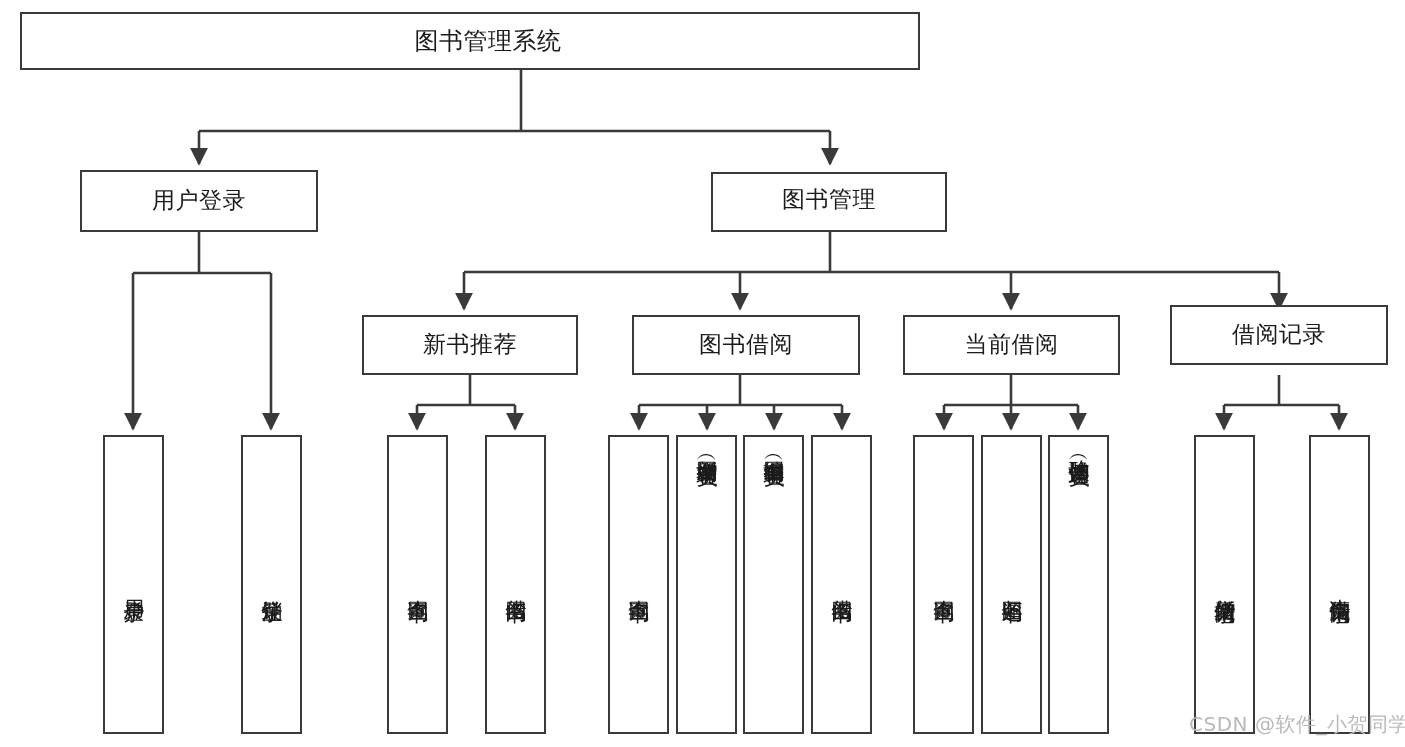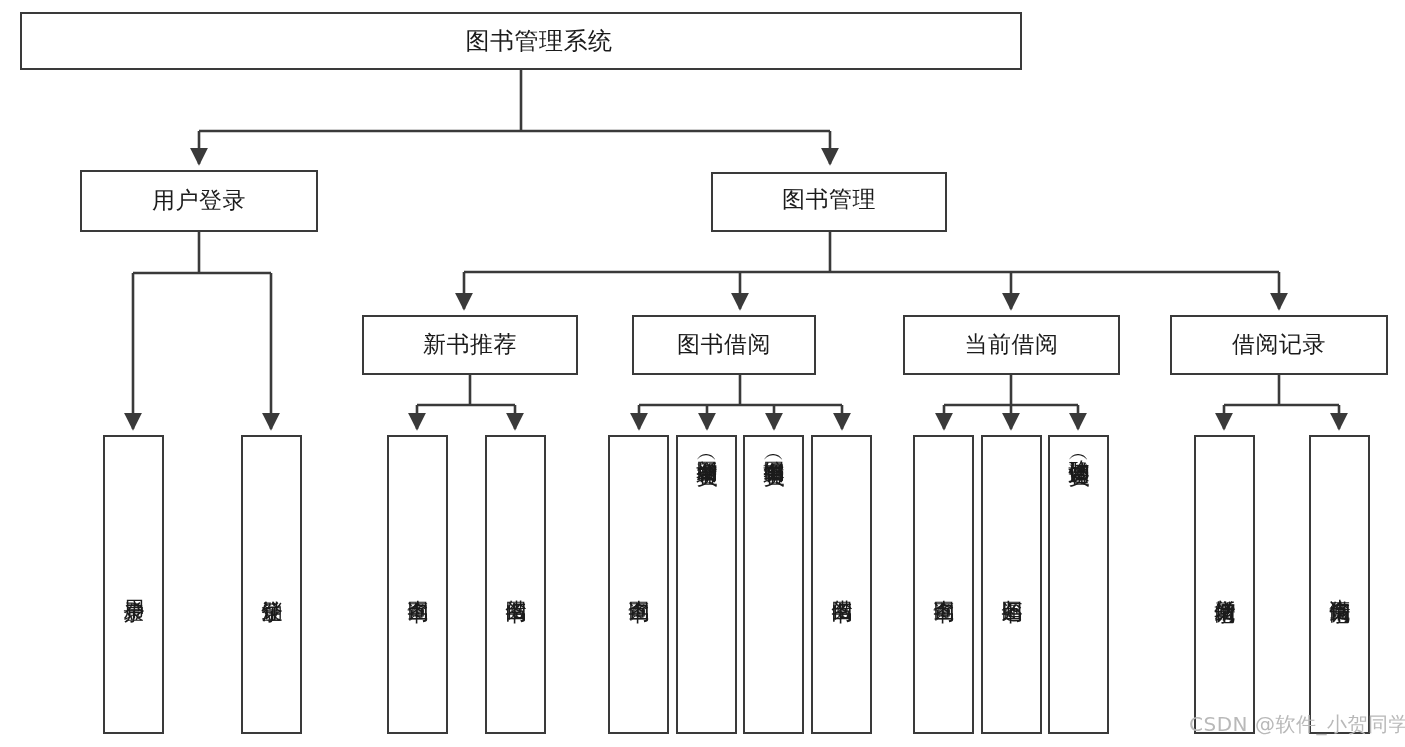--- a/index.html
+++ b/index.html
@@ -129,45 +129,45 @@
       <path d="M 1011 405 L 1011 429" marker-end="url(#arrow)"></path>
       <path d="M 1078 405 L 1078 429" marker-end="url(#arrow)"></path>
 
       <path d="M 1279 375 L 1279 405"></path>
       <path d="M 1224 405 L 1339 405"></path>
       <path d="M 1224 405 L 1224 429" marker-end="url(#arrow)"></path>
       <path d="M 1339 405 L 1339 429" marker-end="url(#arrow)"></path>
     </g>
   </svg>
 
-  <div class="node horiz root" style="left:20px; top:12px; width:1002px; height:58px;padding-left:36px;">
+  <div class="node horiz root" style="left:20px; top:12px; width:900px; height:58px;padding-left:36px;">
     <span>图书管理系统</span>
   </div>
 
   <div class="node horiz" style="left:80px; top:170px; width:238px; height:62px;">
     <span>用户登录</span>
   </div>
 
   <div class="node horiz" style="left:711px; top:172px; width:236px; height:60px;font-family:Liberation Mono, monospace;">
     <span>图书管理</span>
   </div>
 
   <div class="node horiz" style="left:362px; top:315px; width:216px; height:60px;">
     <span>新书推荐</span>
   </div>
 
-  <div class="node horiz" style="left:632px; top:315px; width:184px; height:60px;">
+  <div class="node horiz" style="left:632px; top:315px; width:228px; height:60px;">
     <span>图书借阅</span>
   </div>
 
   <div class="node horiz" style="left:903px; top:315px; width:217px; height:60px;justify-content:center;">
     <span>当前借阅</span>
   </div>
 
-  <div class="node horiz" style="left:1170px; top:315px; width:218px; height:60px;">
+  <div class="node horiz" style="left:1170px; top:305px; width:218px; height:60px;">
     <span>借阅记录</span>
   </div>
 
   <div class="node leaf" style="left:103px; top:435px; width:61px; height:299px;">
     <div class="leaf-inner">
         <span class="vtext">用户登录</span>
       </div>
   </div>
 
   <div class="node leaf" style="left:241px; top:435px; width:61px; height:299px;">

